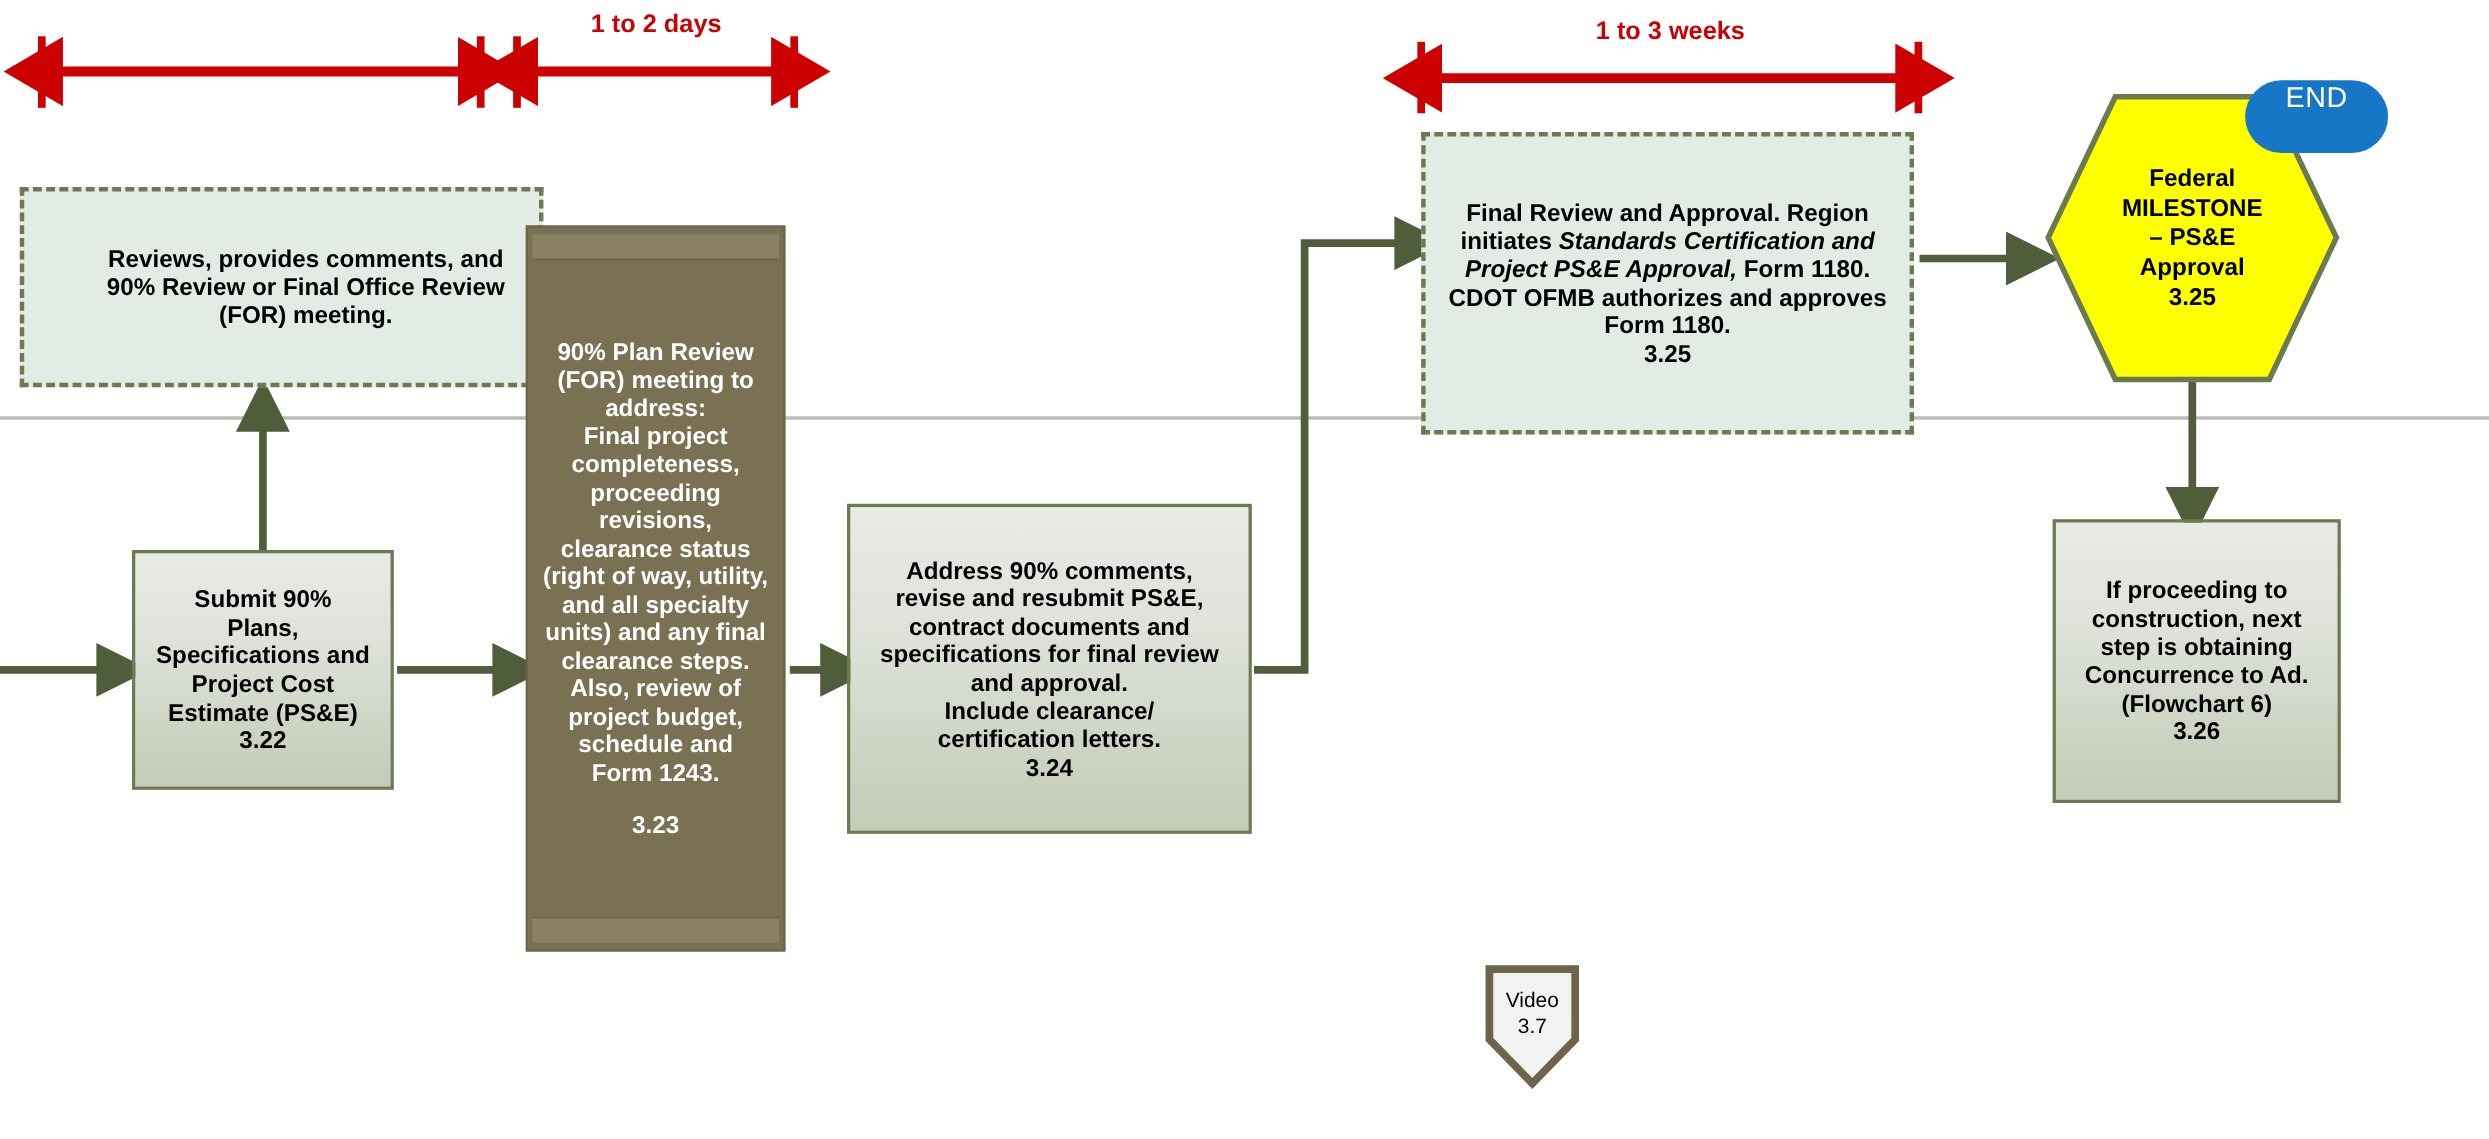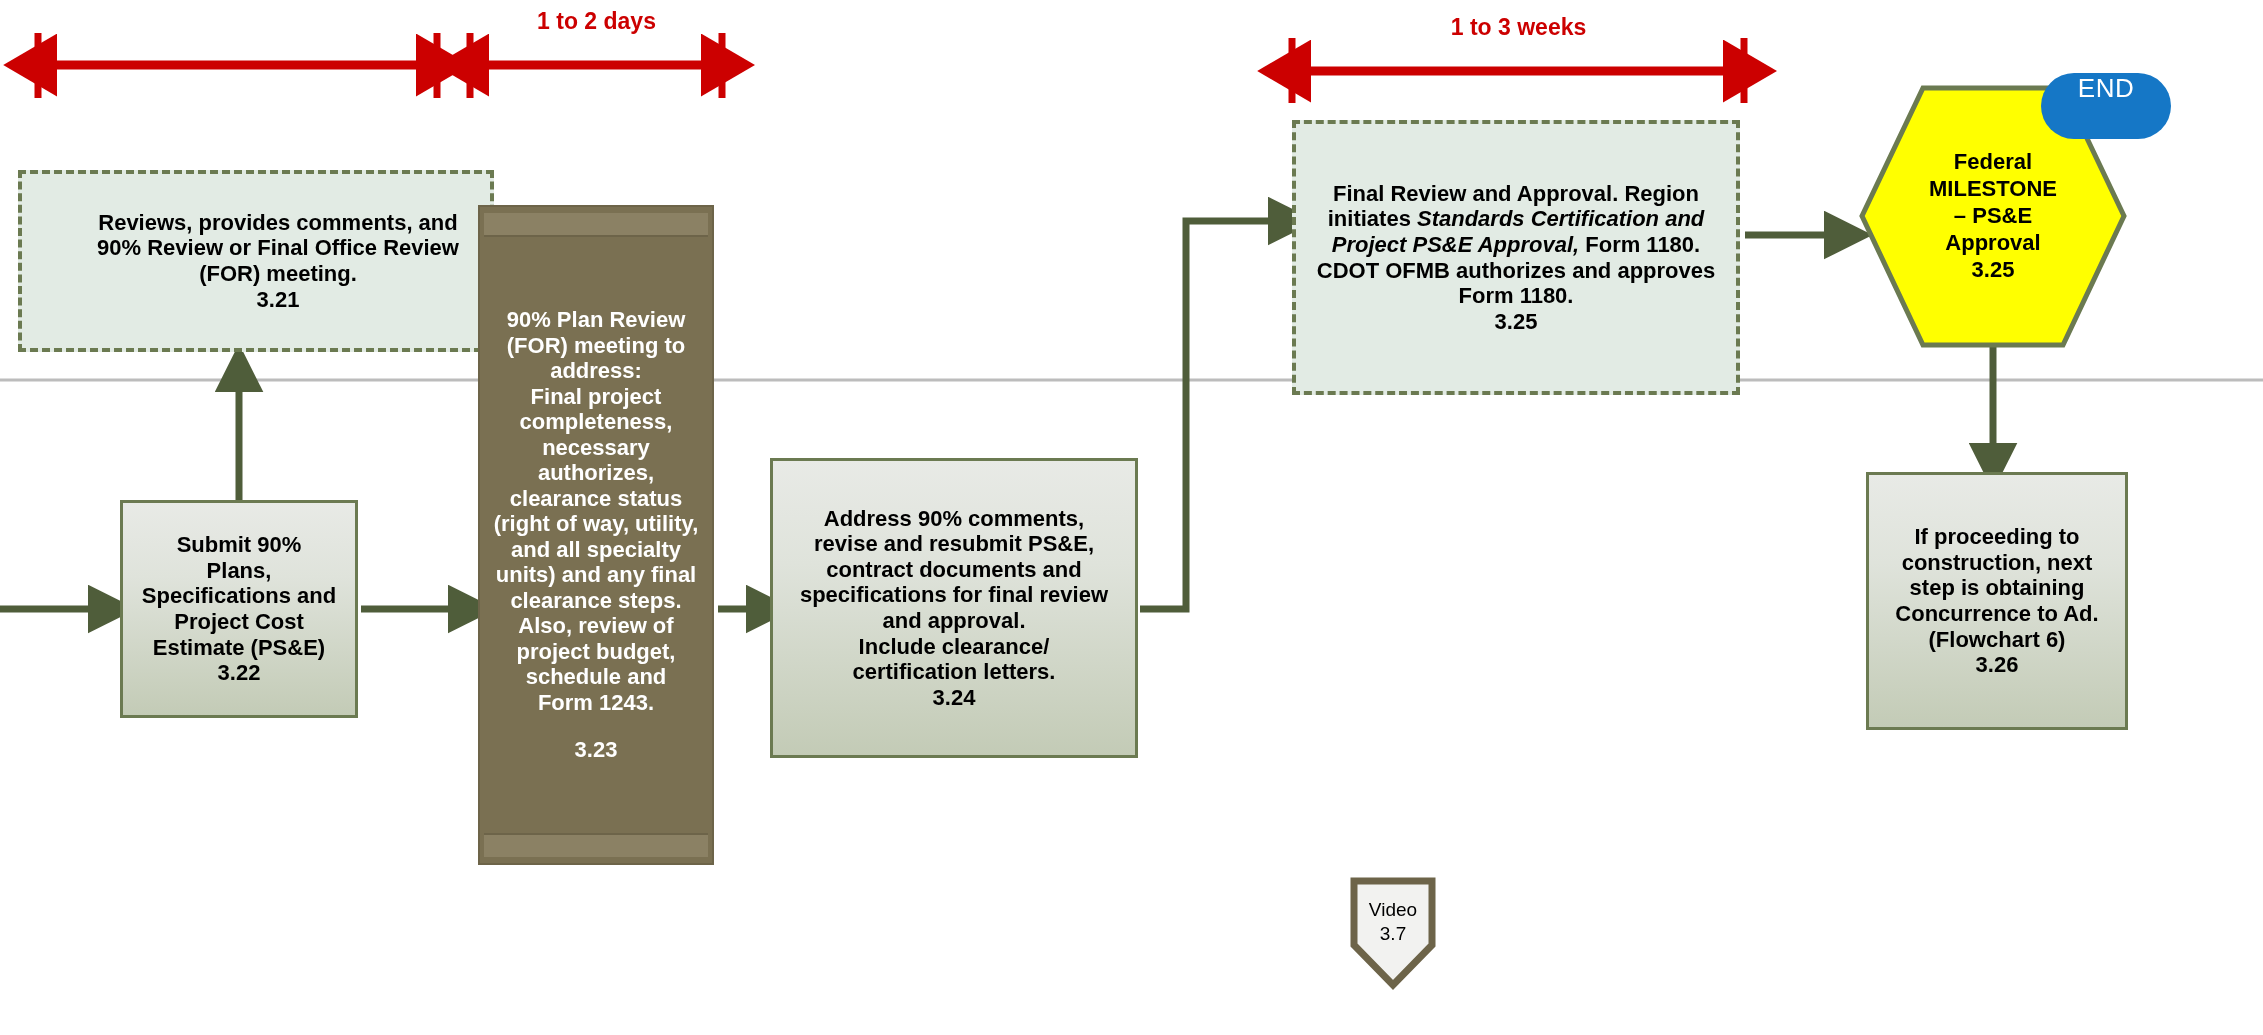--- a/index.html
+++ b/index.html
@@ -116,21 +116,20 @@
   </svg>
 
   <div class="tl-label" style="left:470px;top:8px;width:253px;">1 to 2 days</div>
   <div class="tl-label" style="left:1292px;top:14px;width:453px;">1 to 3 weeks</div>
 
   <div class="node dashed" style="left:18px;top:170px;width:476px;height:182px;padding-left:44px;">
     <div class="txt">
       <div>Reviews, provides comments, and</div>
       <div>90% Review or Final Office Review</div>
       <div>(FOR) meeting.</div>
-      <div>3.21</div>
     </div>
   </div>
 
   <div class="node proc" style="left:120px;top:500px;width:238px;height:218px;">
     <div class="txt">
       <div>Submit 90%</div>
       <div>Plans,</div>
       <div>Specifications and</div>
       <div>Project Cost</div>
       <div>Estimate (PS&amp;E)</div>
@@ -140,21 +139,21 @@
 
   <div class="node doc" style="left:478px;top:205px;width:236px;height:660px;">
     <div class="barTop"></div>
     <div class="barBot"></div>
     <div class="txt">
       <div>90% Plan Review</div>
       <div>(FOR) meeting to</div>
       <div>address:</div>
       <div>Final project</div>
       <div>completeness,</div>
-      <div>necessary authorizes,</div>
+      <div>proceeding revisions,</div>
       <div>clearance status</div>
       <div>(right of way, utility,</div>
       <div>and all specialty</div>
       <div>units) and any final</div>
       <div>clearance steps.</div>
       <div>Also, review of</div>
       <div>project budget,</div>
       <div>schedule and</div>
       <div>Form 1243.</div>
       <div style="height:22px;"></div>

